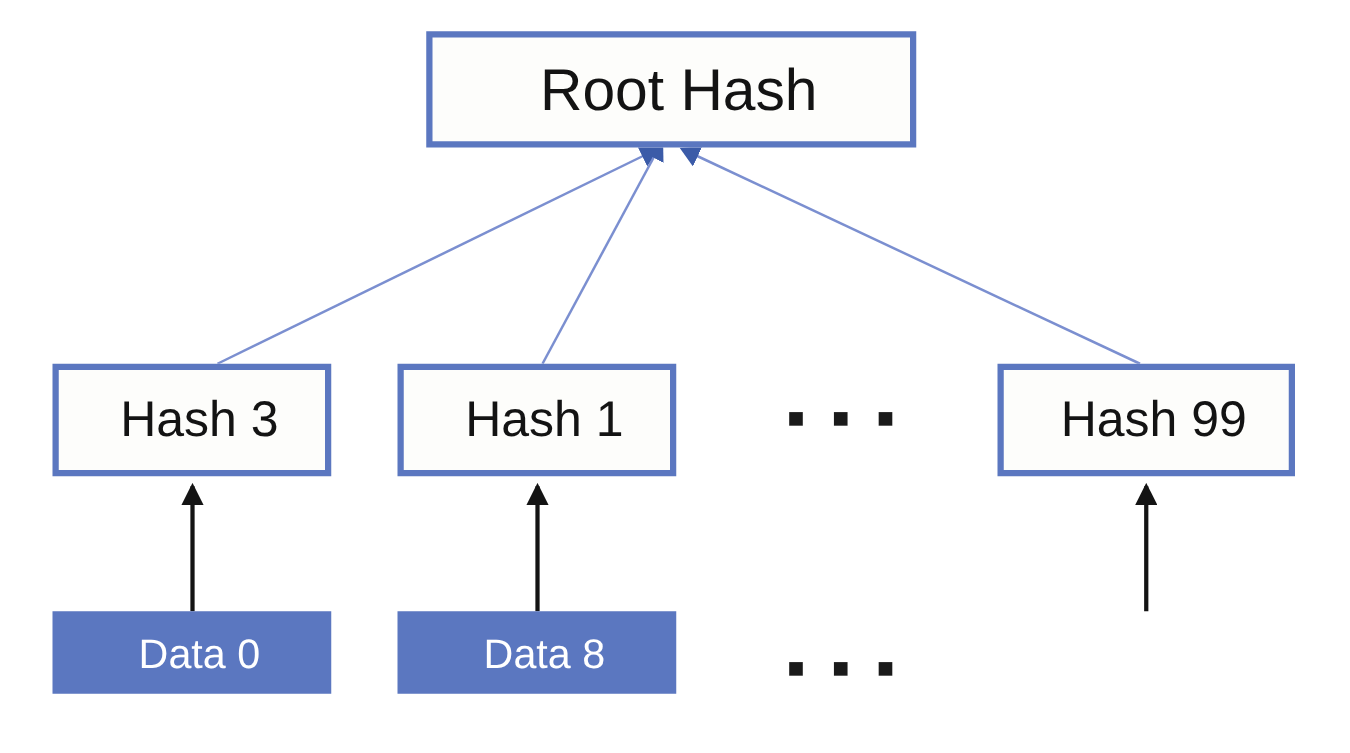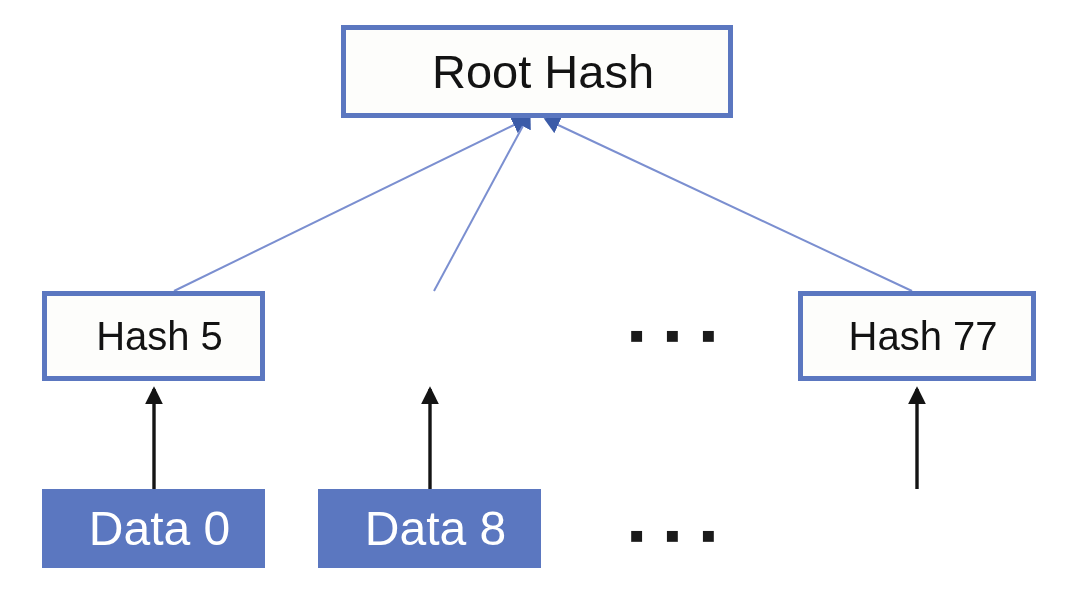--- a/index.html
+++ b/index.html
@@ -62,22 +62,22 @@
     top: 291px;
     height: 90px;
     font-size: 40px;
   }
   #node-hash-0 { left: 42px;  width: 223px; }
   #node-hash-1 { left: 318px; width: 223px; }
   #node-hash-99 { left: 798px; width: 238px; }
   
   .data-node {
     top: 489px;
-    height: 79px;
-    font-size: 48px;
+    height: 66px;
+    font-size: 33px;
   }
   #node-data-0 { left: 42px;  width: 223px; }
   #node-data-1 { left: 318px; width: 223px; }
   #node-data-99 { left: 798px; width: 238px; }
   
   .ellipsis {
     position: absolute;
     color: #1a1a1a;
     font-size: 44px;
     letter-spacing: 4px;
@@ -113,24 +113,27 @@
     <line x1="430" y1="489" x2="430" y2="389" stroke="#141414" stroke-width="3.4" marker-end="url(#black-head)"></line>
 
     <line x1="917" y1="489" x2="917" y2="389" stroke="#141414" stroke-width="3.4" marker-end="url(#black-head)"></line>
   </svg>
 
   <div class="node node-outline" id="node-root">
     <span class="node-label">Root Hash</span>
   </div>
 
   <div class="node node-outline hash-node" id="node-hash-0">
-    <span class="node-label">Hash 5</span>
+    <span class="node-label">Hash 3</span>
+  </div>
+  <div class="node node-outline hash-node" id="node-hash-1">
+    <span class="node-label">Hash 1</span>
   </div>
   <div class="node node-outline hash-node" id="node-hash-99">
-    <span class="node-label">Hash 77</span>
+    <span class="node-label">Hash 99</span>
   </div>
   <div class="ellipsis" id="ellipsis-hash">▪ ▪ ▪</div>
 
   <div class="node node-filled data-node" id="node-data-0">
     <span class="node-label">Data 0</span>
   </div>
   <div class="node node-filled data-node" id="node-data-1">
     <span class="node-label">Data 8</span>
   </div>
   <div class="ellipsis" id="ellipsis-data">▪ ▪ ▪</div>

